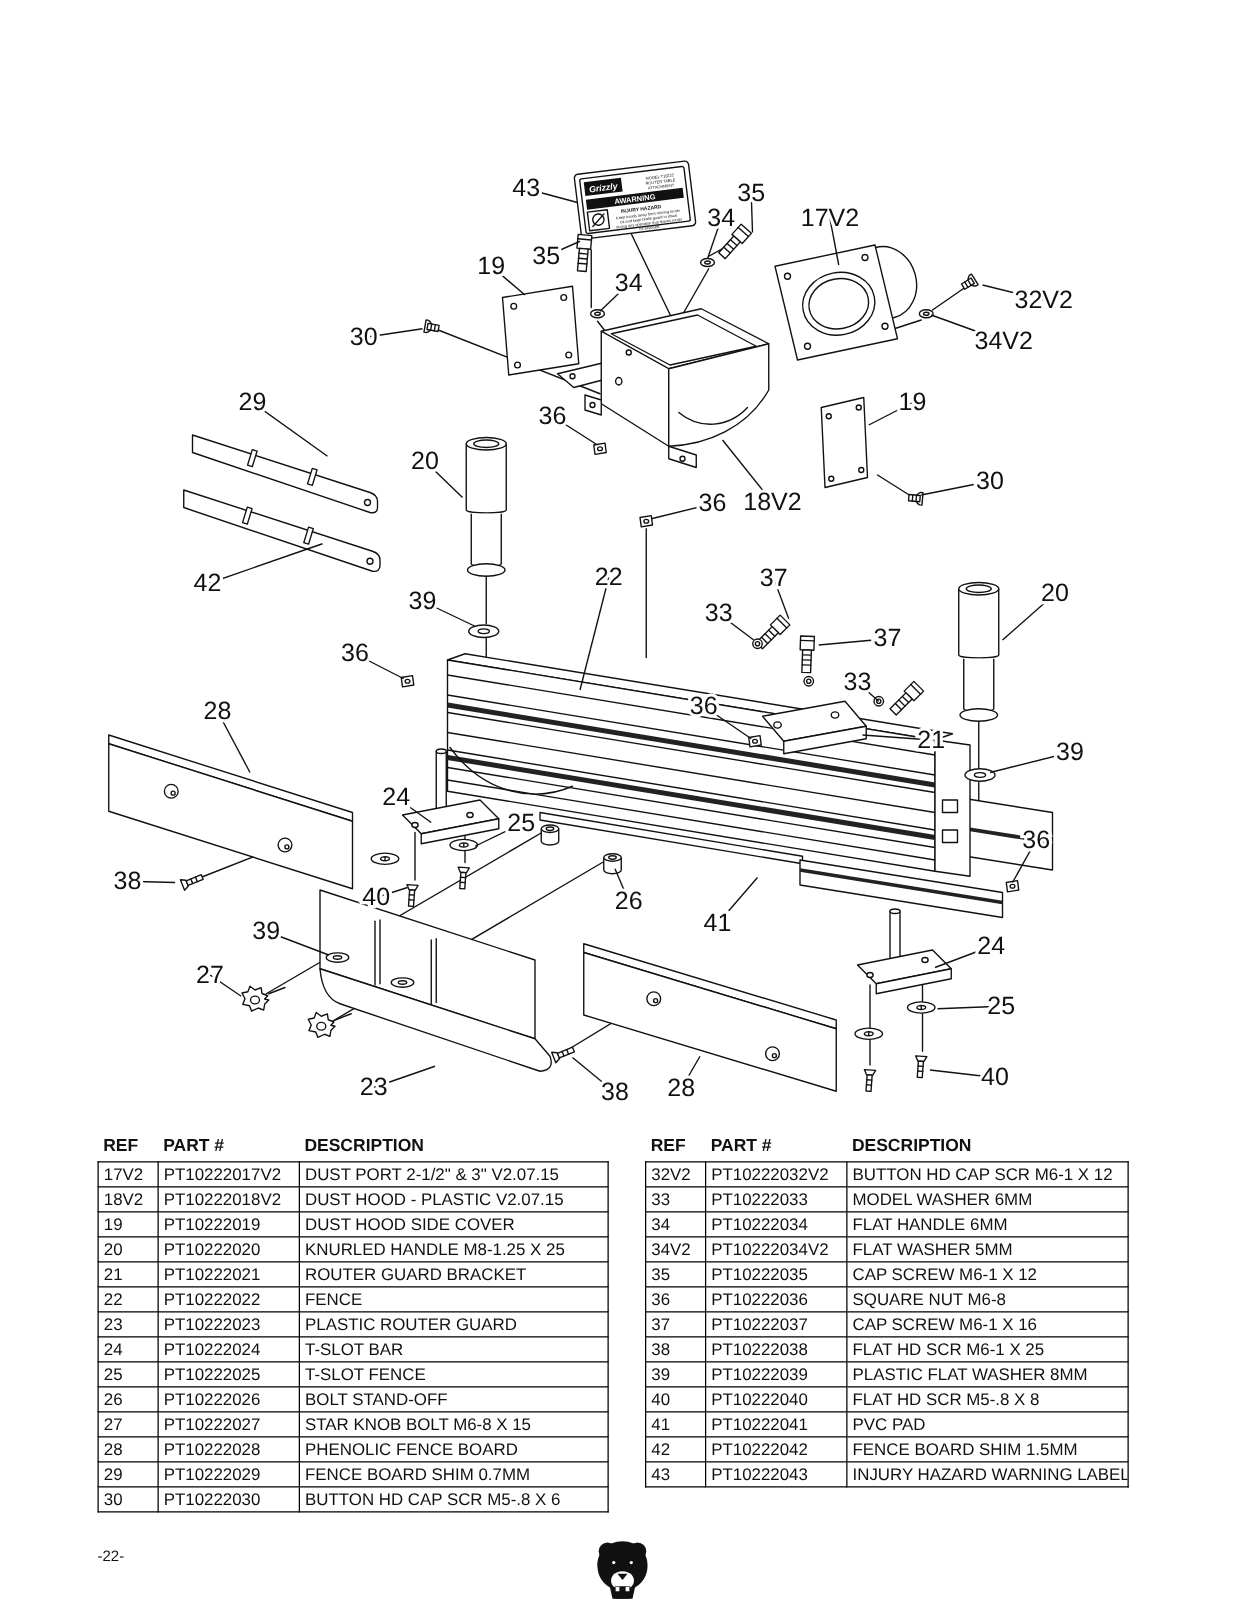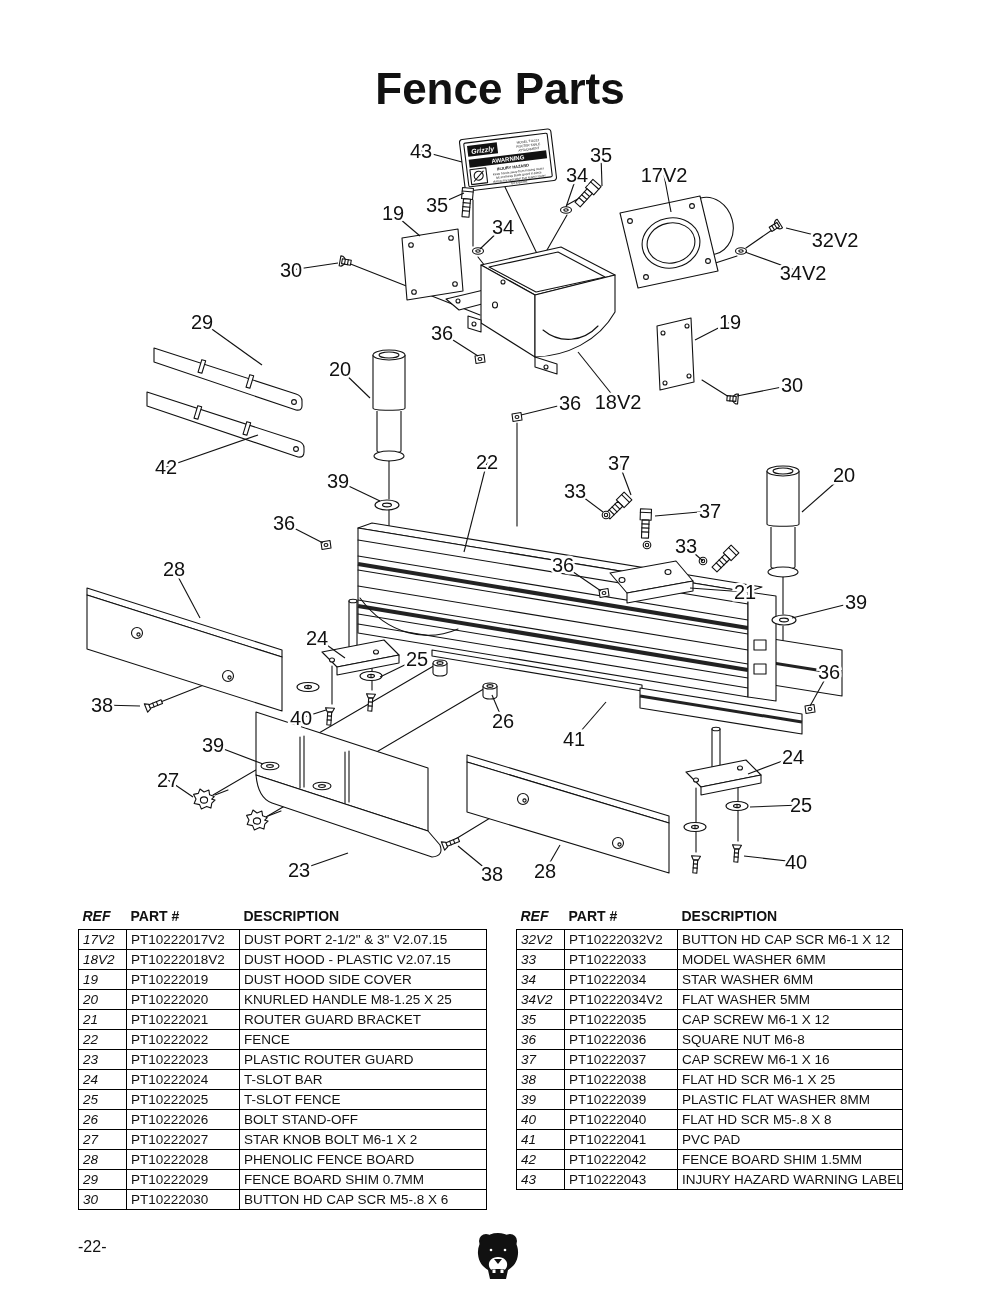--- a/index.html
+++ b/index.html
@@ -18,31 +18,30 @@
   #callout-labels text{font-family:"Liberation Sans",sans-serif;font-size:20px;fill:#111;
         text-anchor:middle;dominant-baseline:central;paint-order:stroke;stroke:#fff;stroke-width:5px;}
   .wl-txt{font-family:"Liberation Sans",sans-serif;fill:#111;text-anchor:middle;}
   .wl-wht{fill:#fff;}
   table.parts{position:absolute;border-collapse:collapse;table-layout:fixed;}
   table.parts td{border:1.5px solid #000;font-size:13.5px;line-height:19px;height:19px;
         padding:0 4px;white-space:nowrap;overflow:hidden;color:#111;}
   table.parts td.th{border:none;font-weight:bold;font-size:14px;padding-bottom:3px;height:20px;}
   #left-table{left:78px;top:906px;width:409px;}
   #right-table{left:516px;top:906px;width:387px;}
-  #left-table td:nth-child(1),#right-table td:nth-child(1){width:40px;font-style:italic;}
+  #left-table td:nth-child(1),#right-table td:nth-child(1){width:40px;}
   #left-table td:nth-child(2),#right-table td:nth-child(2){width:105px;}
-  .footer-left{position:absolute;left:78px;top:1238px;font-size:16px;}
+  .footer-left{position:absolute;left:78px;top:1238px;font-size:12px;}
   .footer-right{position:absolute;right:78px;top:1304px;font-size:16px;}
 </style>
 </head>
 <body>
 
 <div class="page">
 
-  <h1 class="page-title">Fence Parts</h1>
 
   <svg id="diagram" width="1000" height="1294" viewBox="0 0 1000 1294">
 
     <defs>
       <g id="cap-screw">
         <rect x="0" y="-5.5" width="11" height="11" class="pt"></rect>
         <line x1="3.5" y1="-5.5" x2="3.5" y2="5.5" class="ln"></line>
         <rect x="11" y="-3.5" width="18" height="7" class="pt"></rect>
         <line x1="15" y1="-3.5" x2="15" y2="3.5" class="ln"></line>
         <line x1="19" y1="-3.5" x2="19" y2="3.5" class="ln"></line>
@@ -487,21 +486,21 @@
           <td>T-SLOT FENCE</td>
         </tr>
         <tr>
           <td>26</td>
           <td>PT10222026</td>
           <td>BOLT STAND-OFF</td>
         </tr>
         <tr>
           <td>27</td>
           <td>PT10222027</td>
-          <td>STAR KNOB BOLT M6-1 X 2</td>
+          <td>STAR KNOB BOLT M6-8 X 15</td>
         </tr>
         <tr>
           <td>28</td>
           <td>PT10222028</td>
           <td>PHENOLIC FENCE BOARD</td>
         </tr>
         <tr>
           <td>29</td>
           <td>PT10222029</td>
           <td>FENCE BOARD SHIM 0.7MM</td>
@@ -528,21 +527,21 @@
           <td>BUTTON HD CAP SCR M6-1 X 12</td>
         </tr>
         <tr>
           <td>33</td>
           <td>PT10222033</td>
           <td>MODEL WASHER 6MM</td>
         </tr>
         <tr>
           <td>34</td>
           <td>PT10222034</td>
-          <td>STAR WASHER 6MM</td>
+          <td>FLAT HANDLE 6MM</td>
         </tr>
         <tr>
           <td>34V2</td>
           <td>PT10222034V2</td>
           <td>FLAT WASHER 5MM</td>
         </tr>
         <tr>
           <td>35</td>
           <td>PT10222035</td>
           <td>CAP SCREW M6-1 X 12</td>

